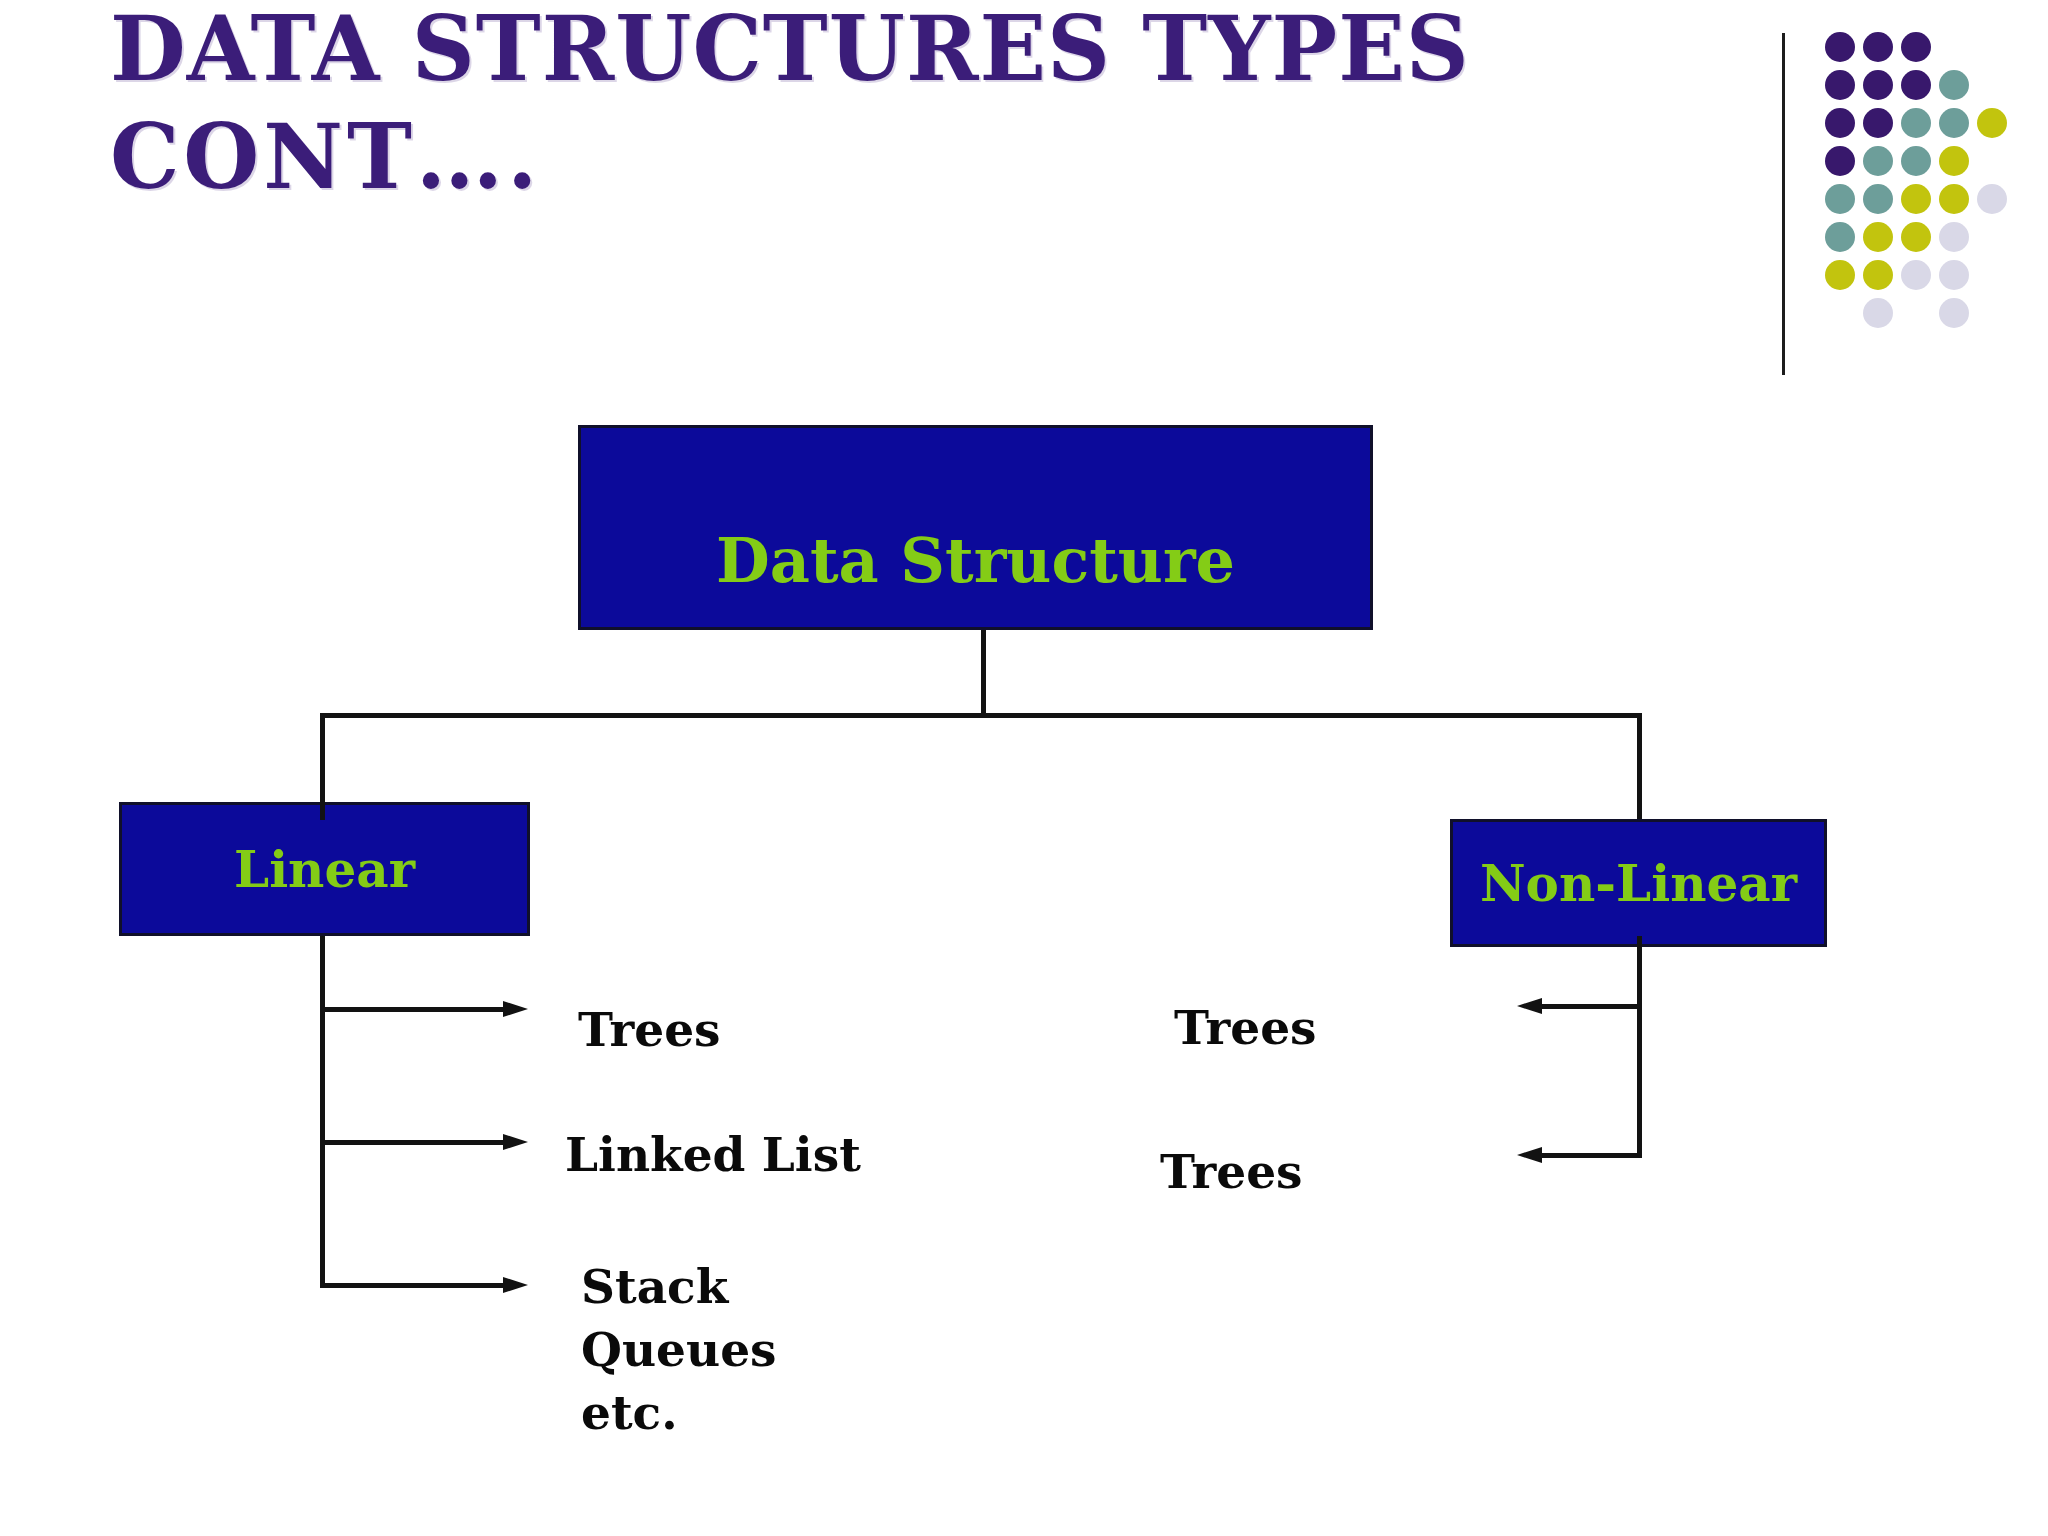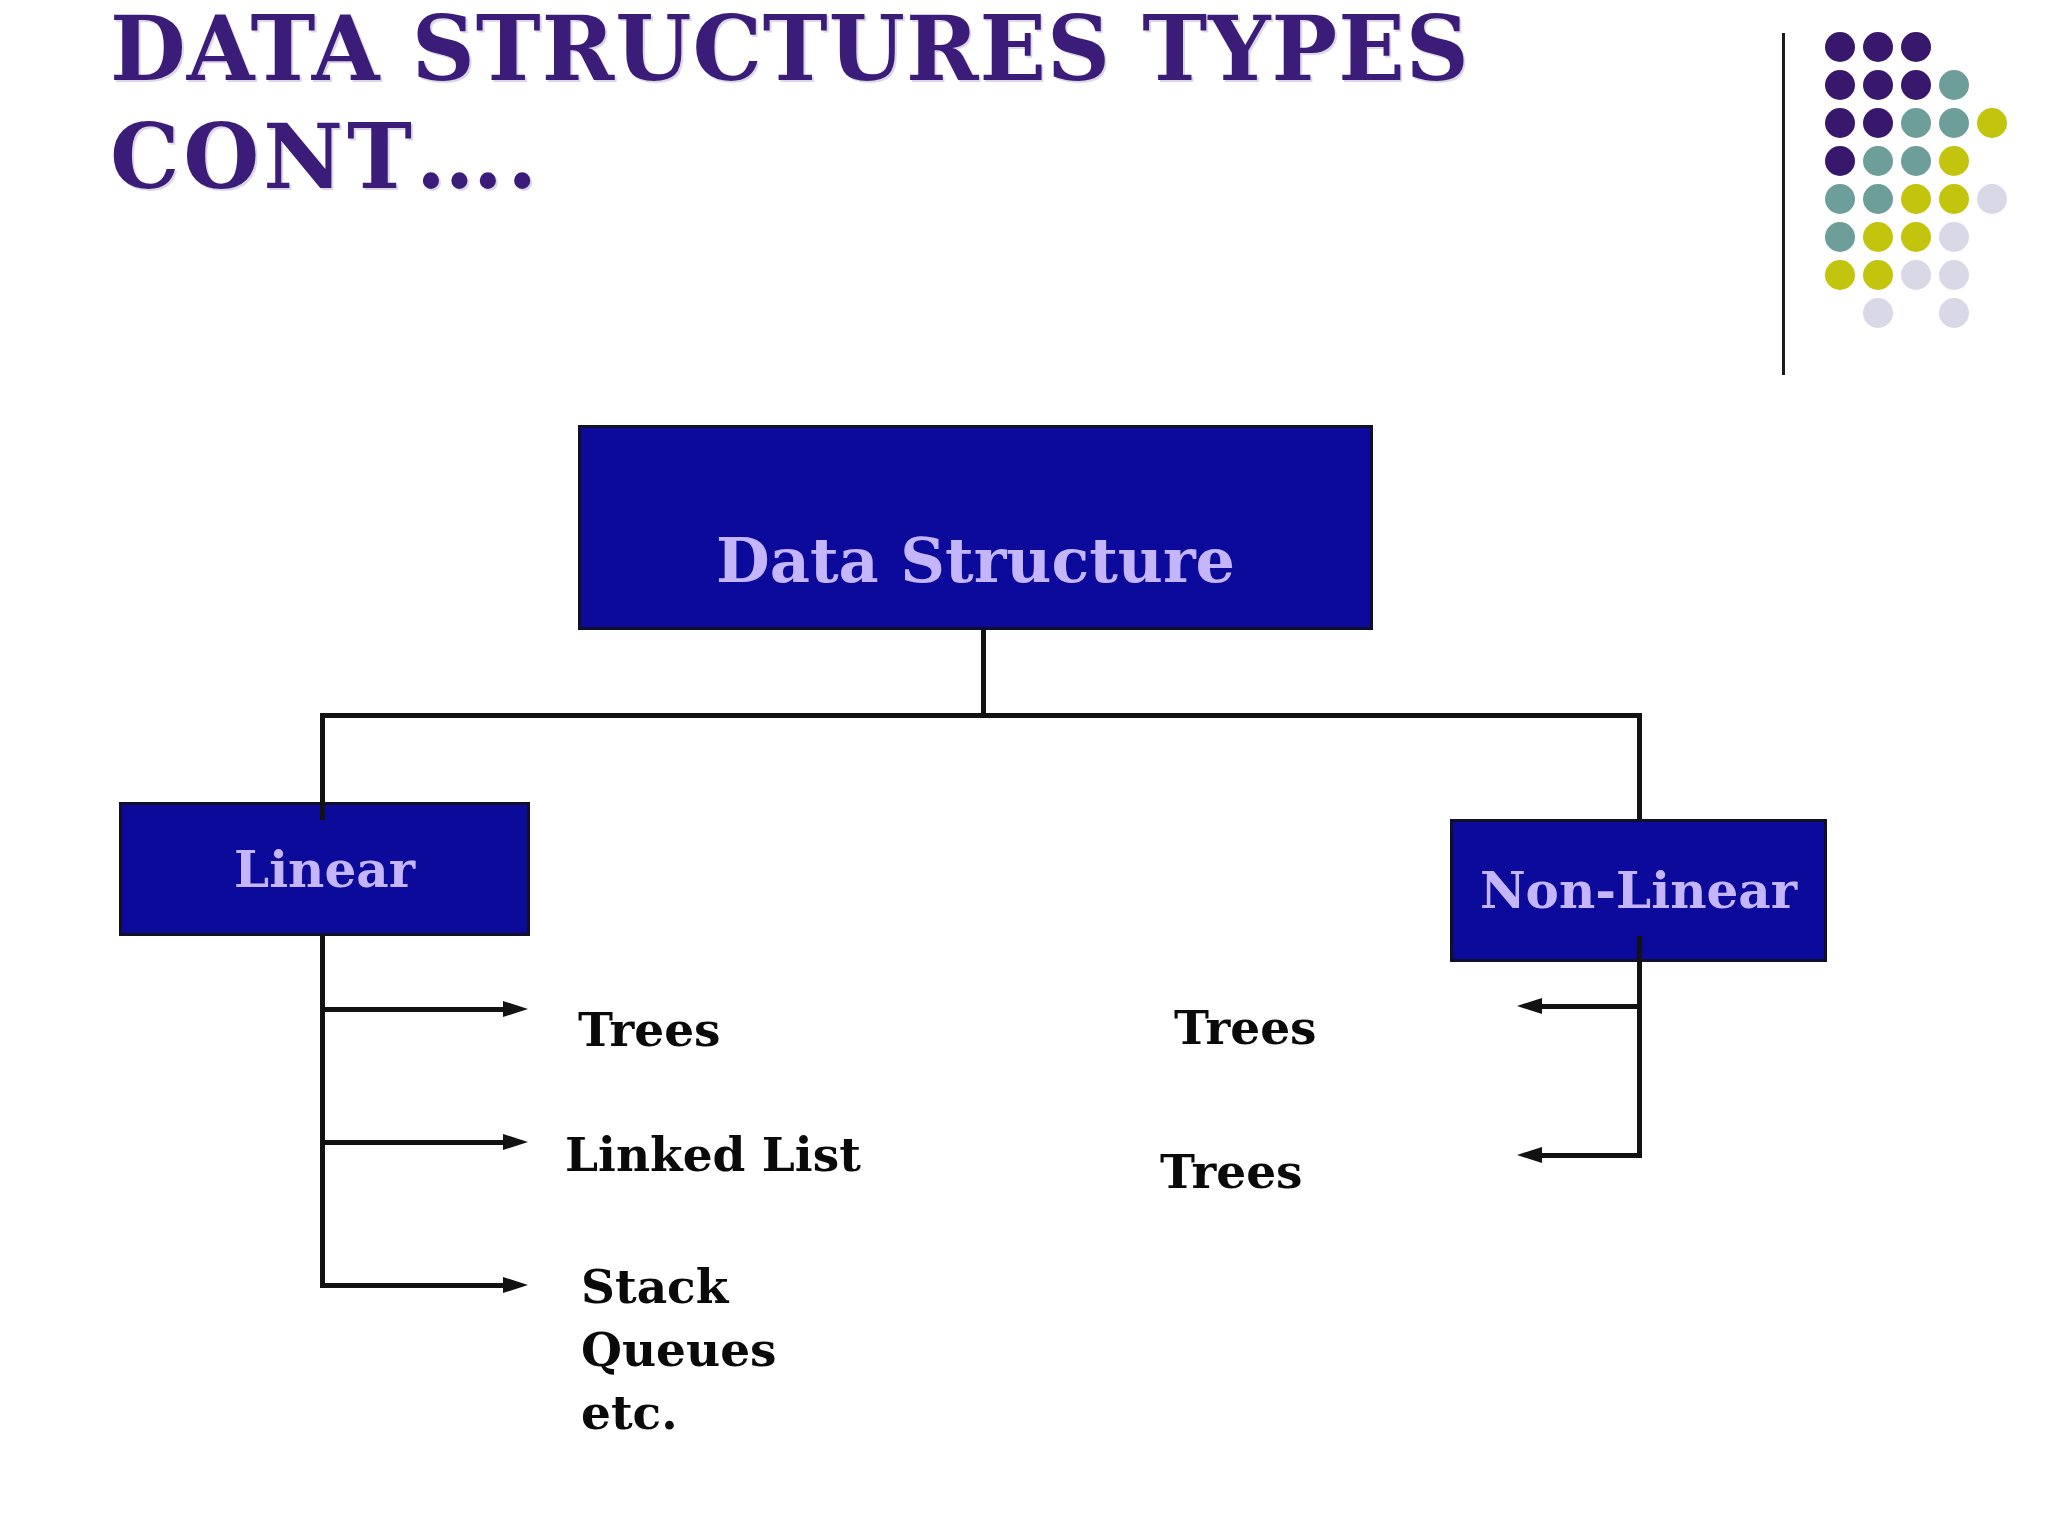--- a/index.html
+++ b/index.html
@@ -42,39 +42,39 @@
     position: absolute;
     width: 30px; height: 30px;
     border-radius: 50%;
   }
 
   
   .node {
     position: absolute;
     background: #0c0a9a;
     border: 3px solid #10102a;
-    color: #c4b5fd;
+    color: #84cc16;
     font-weight: bold;
     display: flex;
     align-items: center;
     justify-content: center;
     box-sizing: border-box;
   }
   #box-root {
     left: 578px; top: 425px; width: 795px; height: 205px;
     font-size: 62px;
     align-items: flex-end;
     padding-bottom: 30px;
   }
   #box-linear {
     left: 119px; top: 802px; width: 411px; height: 134px;
     font-size: 50px;
   }
   #box-nonlinear {
-    left: 1450px; top: 819px; width: 377px; height: 143px;
+    left: 1450px; top: 819px; width: 377px; height: 128px;
     font-size: 50px;
   }
 
   
   .line { position: absolute; background: #121212; }
   .arrowhead { position: absolute; width: 0; height: 0; }
   .arrow-right {
     border-top: 8px solid transparent;
     border-bottom: 8px solid transparent;
     border-left: 25px solid #121212;

